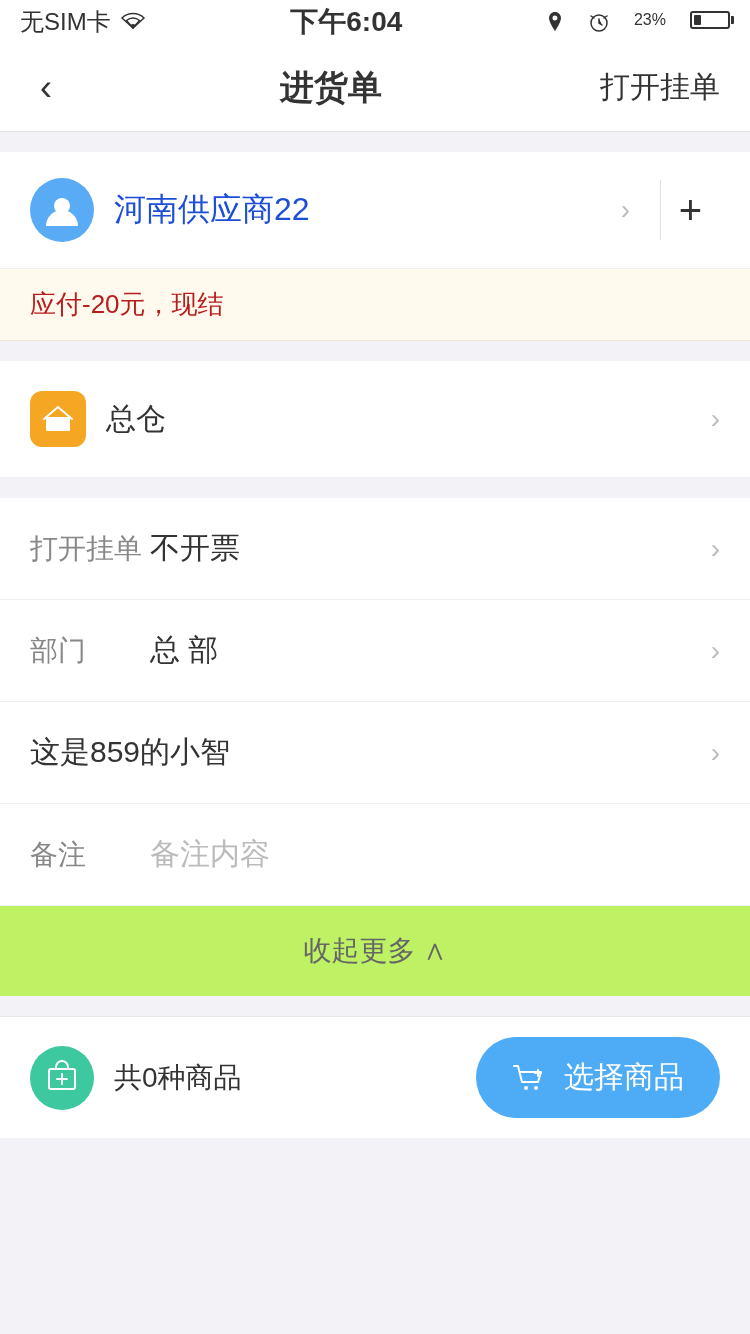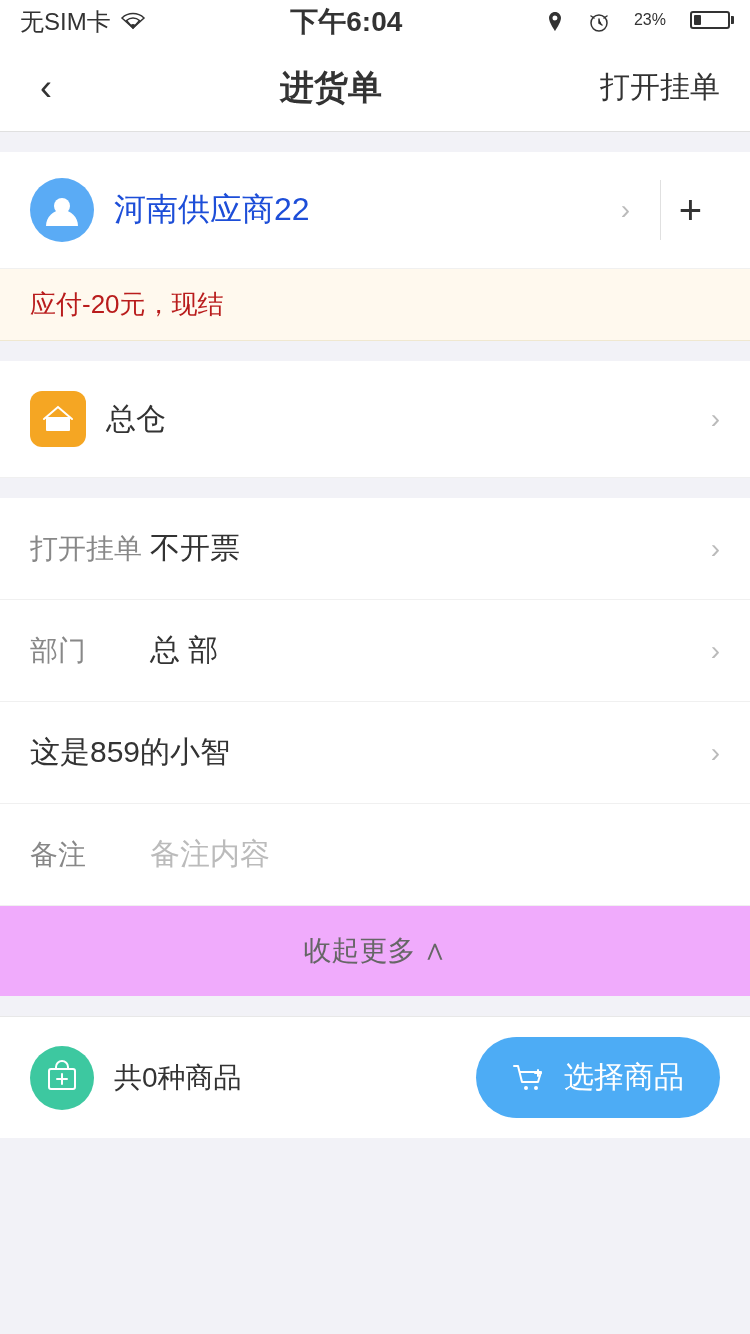--- a/index.html
+++ b/index.html
@@ -124,21 +124,21 @@
       flex-shrink: 0;
     }
     .row-icon svg { width: 32px; height: 32px; }
     .row-label { font-size: 28px; color: #888; width: 120px; flex-shrink: 0; }
     .row-value { flex: 1; font-size: 30px; color: #333; }
     .row-value.placeholder { color: #bbb; }
     .row-arrow { color: #bbb; font-size: 28px; }
 
     
     .collapse-btn {
-      background: #f0abfc;
+      background: #bef264;
       text-align: center;
       padding: 26px 0;
       font-size: 28px;
       color: #666;
       cursor: pointer;
     }
 
     
     .bottom-bar {
       background: #fff;

